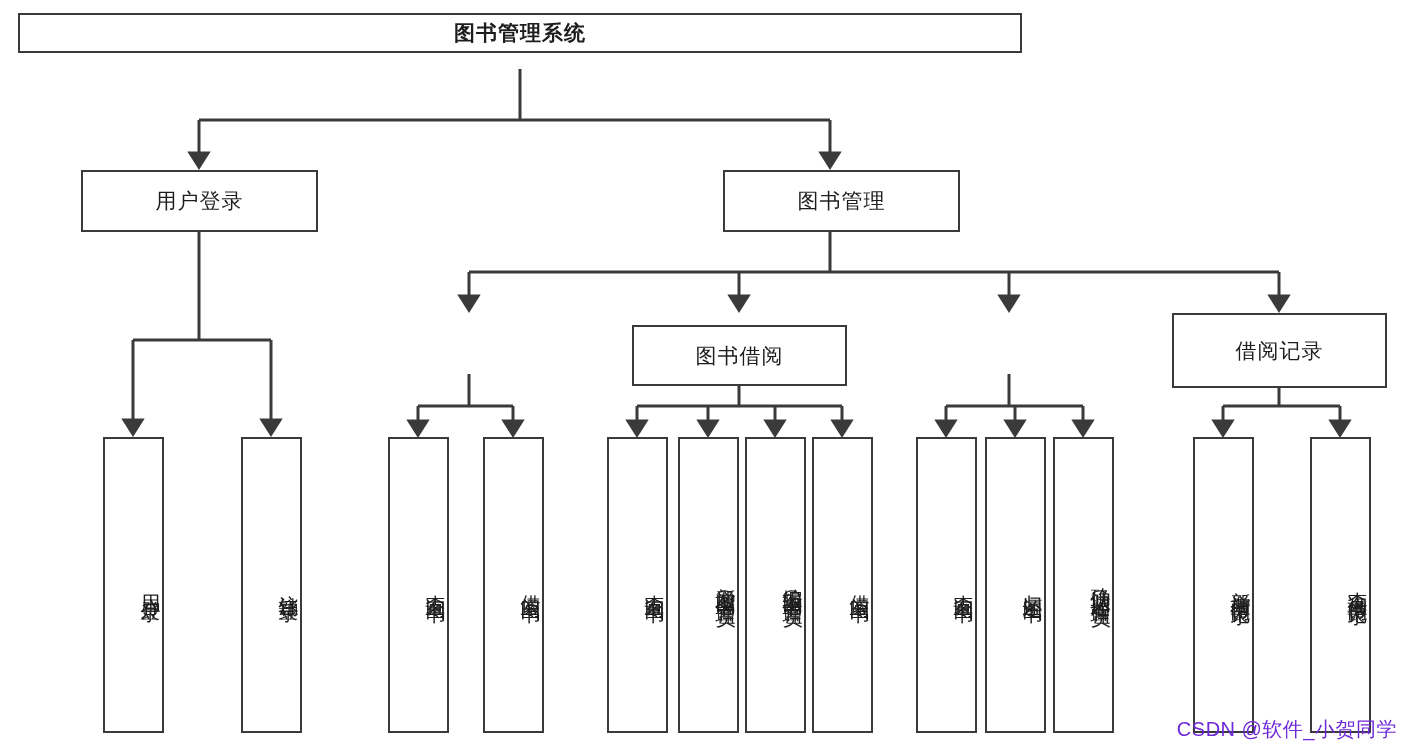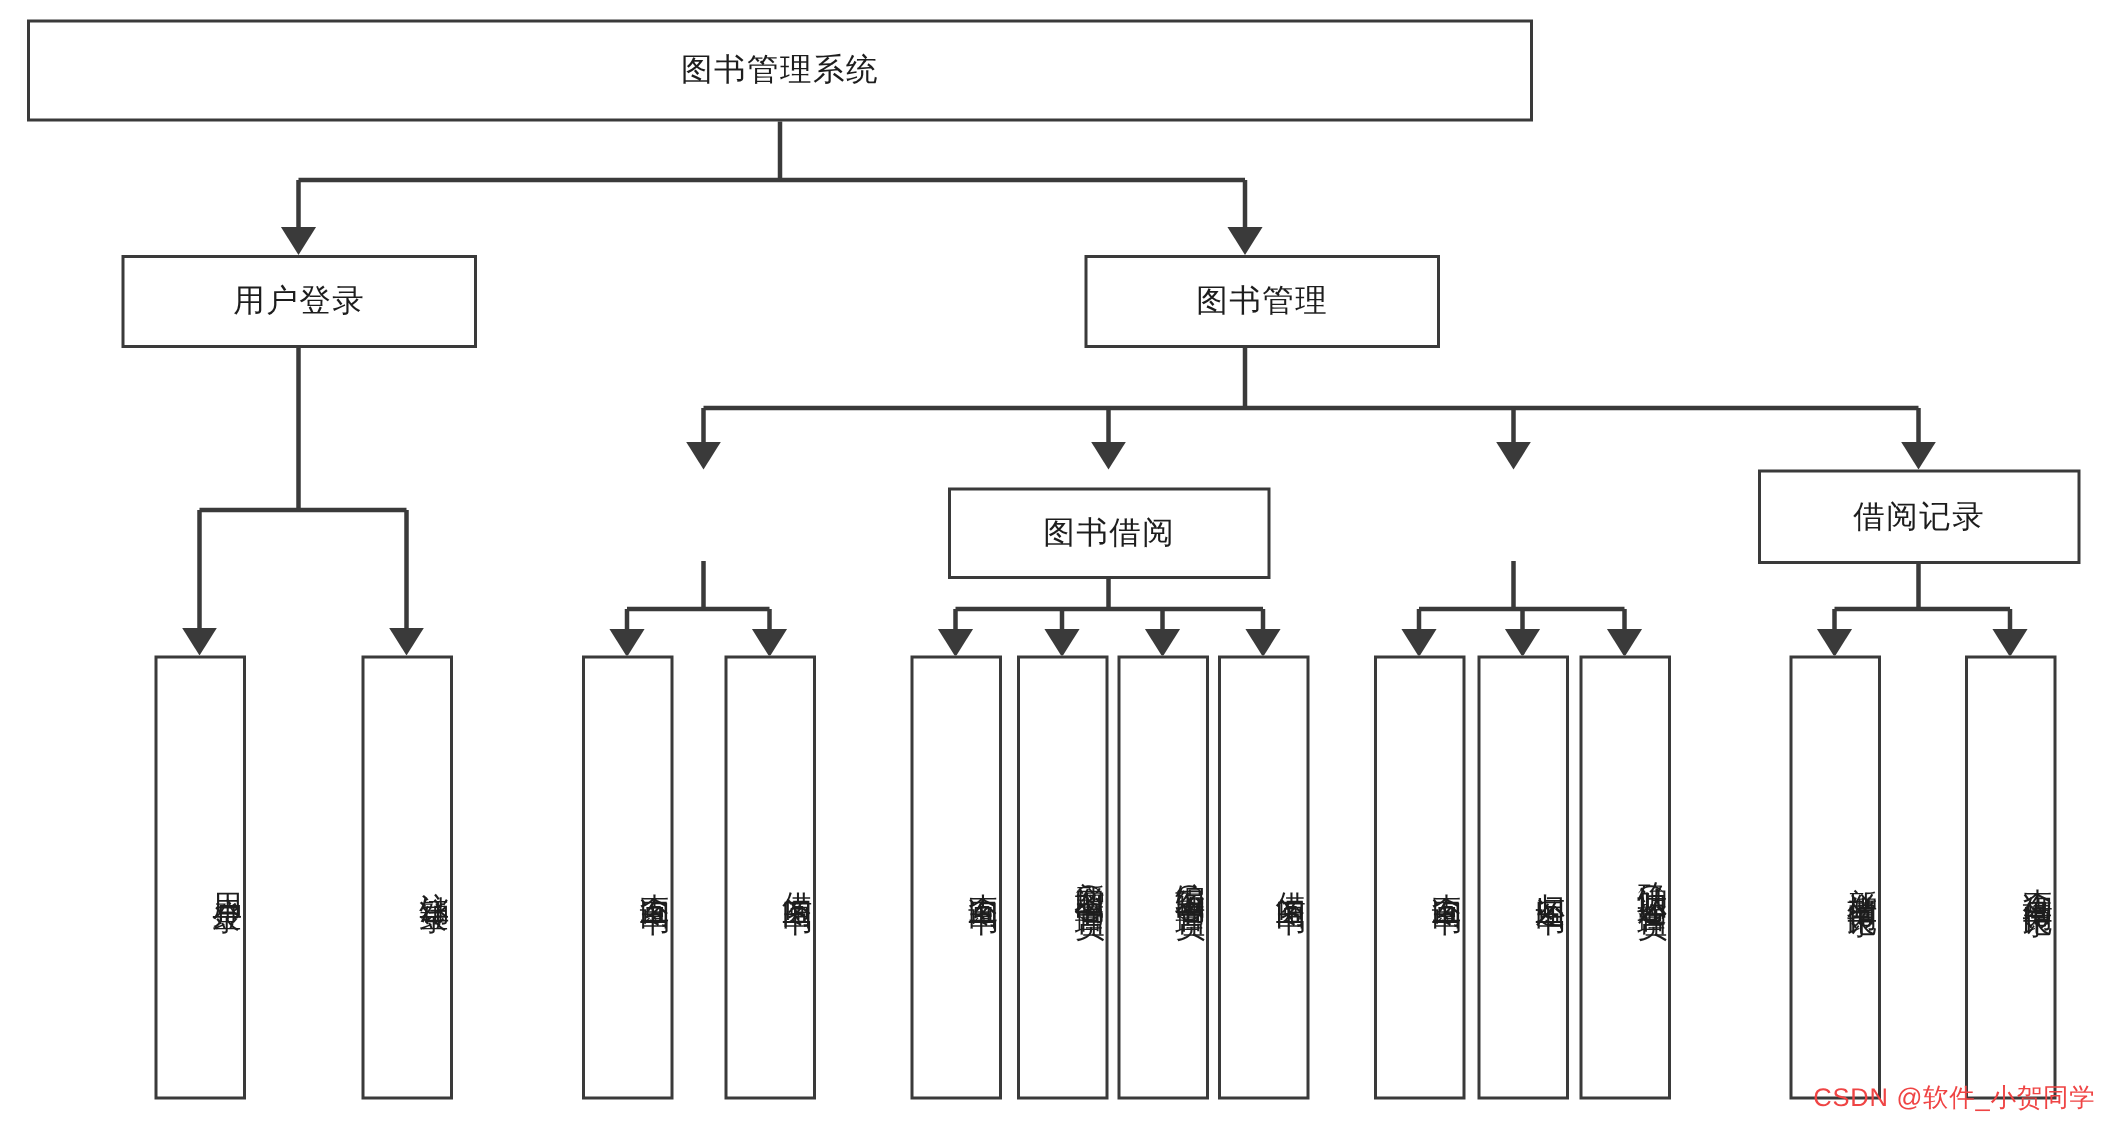--- a/index.html
+++ b/index.html
@@ -57,22 +57,22 @@
     text-orientation: upright;
     white-space: nowrap;
   }
   .node-label {
     display: block;
   }
   #watermark {
     position: absolute;
     right: 8px;
     bottom: 4px;
-    font-size: 17px;
-    color: #ef4444;
+    font-size: 20px;
+    color: #6d28d9;
     letter-spacing: 0.5px;
     white-space: nowrap;
     pointer-events: none;
     margin-top: 40px;
   }
 </style>
 </head>
 <body>
 
 <div id="diagram-root">
@@ -132,39 +132,39 @@
     </g>
 
     <g stroke="#3a3a3a" stroke-width="3" fill="none">
       <path d="M1279,374 L1279,406"></path>
       <path d="M1223,406 L1340,406"></path>
       <path d="M1223,406 L1223,426" marker-end="url(#arrowhead)"></path>
       <path d="M1340,406 L1340,426" marker-end="url(#arrowhead)"></path>
     </g>
   </svg>
 
-  <div class="node-box horizontal" style="left:18px; top:13px; width:1004px; height:68px;">
+  <div class="node-box horizontal" style="left:18px; top:13px; width:1004px; height:40px;font-weight:bold;">
     <span class="node-label">图书管理系统</span>
   </div>
 
   <div class="node-box horizontal" style="left:81px; top:170px; width:237px; height:62px;">
     <span class="node-label">用户登录</span>
   </div>
 
   <div class="node-box horizontal" style="left:711px; top:170px; width:237px; height:62px;margin-left:12px;">
     <span class="node-label">图书管理</span>
   </div>
 
 
   <div class="node-box horizontal" style="left:632px; top:325px; width:215px; height:61px;">
     <span class="node-label">图书借阅</span>
   </div>
 
 
-  <div class="node-box horizontal" style="left:1172px; top:313px; width:215px; height:63px;">
+  <div class="node-box horizontal" style="left:1172px; top:313px; width:215px; height:75px;">
     <span class="node-label">借阅记录</span>
   </div>
 
   <div class="node-box vertical" style="left:103px; top:437px; width:61px; height:296px;">
     <span class="node-label">用户登录</span>
   </div>
 
   <div class="node-box vertical" style="left:241px; top:437px; width:61px; height:296px;">
     <span class="node-label">注销登录</span>
   </div>

